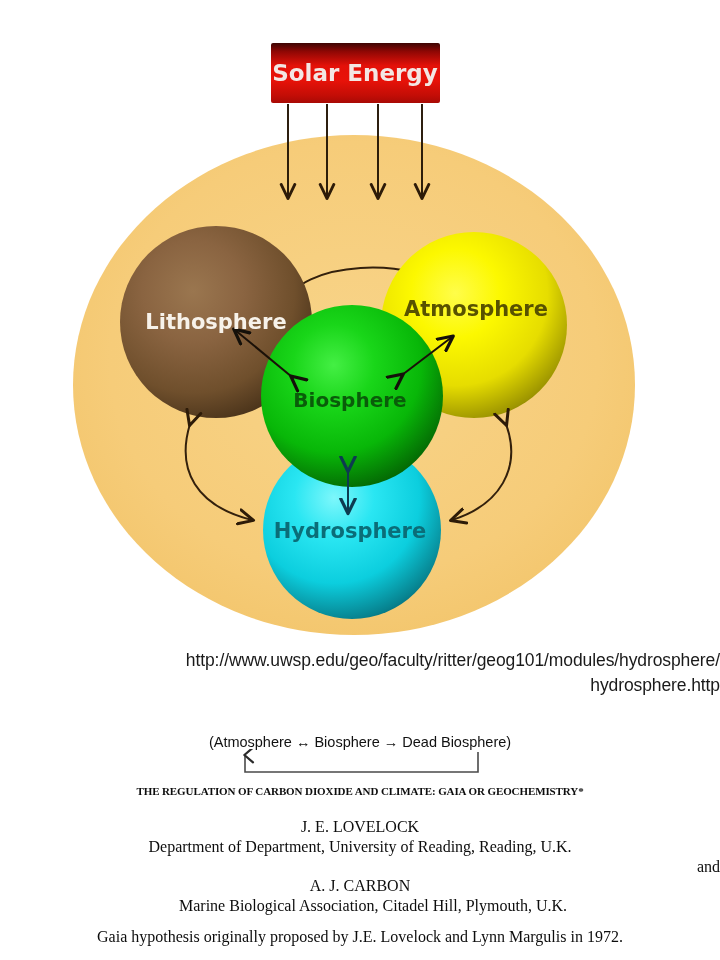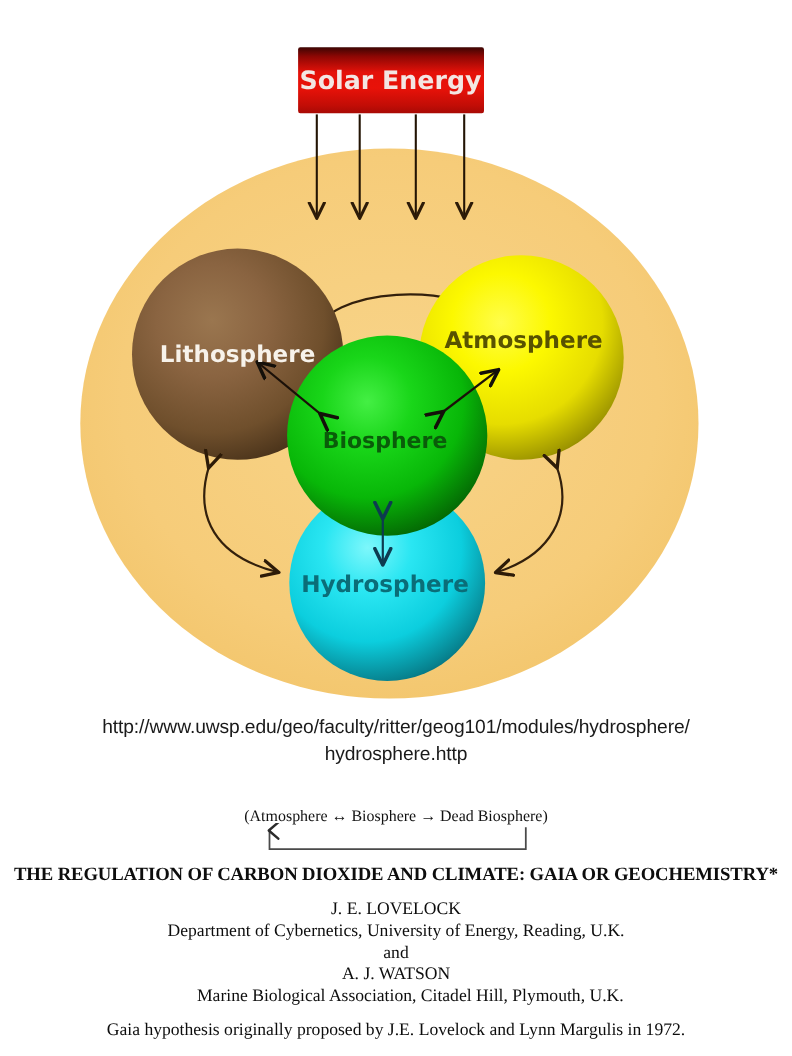--- a/index.html
+++ b/index.html
@@ -31,49 +31,49 @@
   .sphere-label {
     font-family: "DejaVu Sans", sans-serif;
     font-weight: bold;
     pointer-events: none;
   }
 
   .url-line {
     position: absolute;
     left: 0;
     width: 720px;
-    text-align: center;
+    text-align: right;
     font-family: "Liberation Sans", sans-serif;
     font-size: 17.5px;
     color: #1a1a1a;
     line-height: 25px;
     letter-spacing: -0.1px;
   }
 
   .paren-line {
     position: absolute;
     left: 0;
     width: 720px;
     text-align: center;
-    font-family: Liberation Serif, serif;
+    font-family: Liberation Sans, sans-serif;
     font-size: 14.5px;
     color: #111111;
   }
 
   .serif-line {
     position: absolute;
     left: 0;
     width: 720px;
     text-align: center;
     font-family: "Liberation Serif", serif;
     color: #0d0d0d;
   }
   .title-line {
     font-weight: bold;
-    font-size: 17px;
+    font-size: 11px;
     letter-spacing: -0.1px;
   }
   .author-line {
     font-size: 16px;
   }
   .footer-line {
     font-size: 16px;
   }
 
   #feedback-arrow {
@@ -198,19 +198,19 @@
       <marker id="ah-up" markerWidth="10" markerHeight="10" refX="6" refY="2" orient="auto" markerUnits="strokeWidth">
         <path d="M1.4,7 L6,1.6 L10.6,7" fill="none" stroke="#2b2b2b" stroke-width="1.4" stroke-linecap="round" stroke-linejoin="round"></path>
       </marker>
     </defs>
     <path d="M478,752 L478,772 L245,772 L245,755" fill="none" stroke="#4a4a4a" stroke-width="1.6" marker-end="url(#ah-up)"></path>
   </svg>
 
   <div class="serif-line title-line" style="top:785px;">THE REGULATION OF CARBON DIOXIDE AND CLIMATE:  GAIA OR GEOCHEMISTRY*</div>
 
   <div class="serif-line author-line" style="top:818px;">J. E. LOVELOCK</div>
-  <div class="serif-line author-line" style="top:838px;">Department of Cybernetics, University of Energy, Reading, U.K.</div>
-  <div class="serif-line author-line" style="top:858px;">and</div>
-  <div class="serif-line author-line" style="top:877px;">A. J. WATSON</div>
+  <div class="serif-line author-line" style="top:838px;">Department of Department, University of Reading, Reading, U.K.</div>
+  <div class="serif-line author-line" style="top:858px;text-align:right;">and</div>
+  <div class="serif-line author-line" style="top:877px;">A. J. CARBON</div>
   <div class="serif-line author-line" style="top:897px;margin-left:13px;">Marine Biological Association, Citadel Hill, Plymouth, U.K.</div>
 
   <div class="serif-line footer-line" style="top:928px;">Gaia hypothesis originally proposed by J.E. Lovelock and Lynn Margulis in 1972.</div>
 </div>
 
 </body></html>

